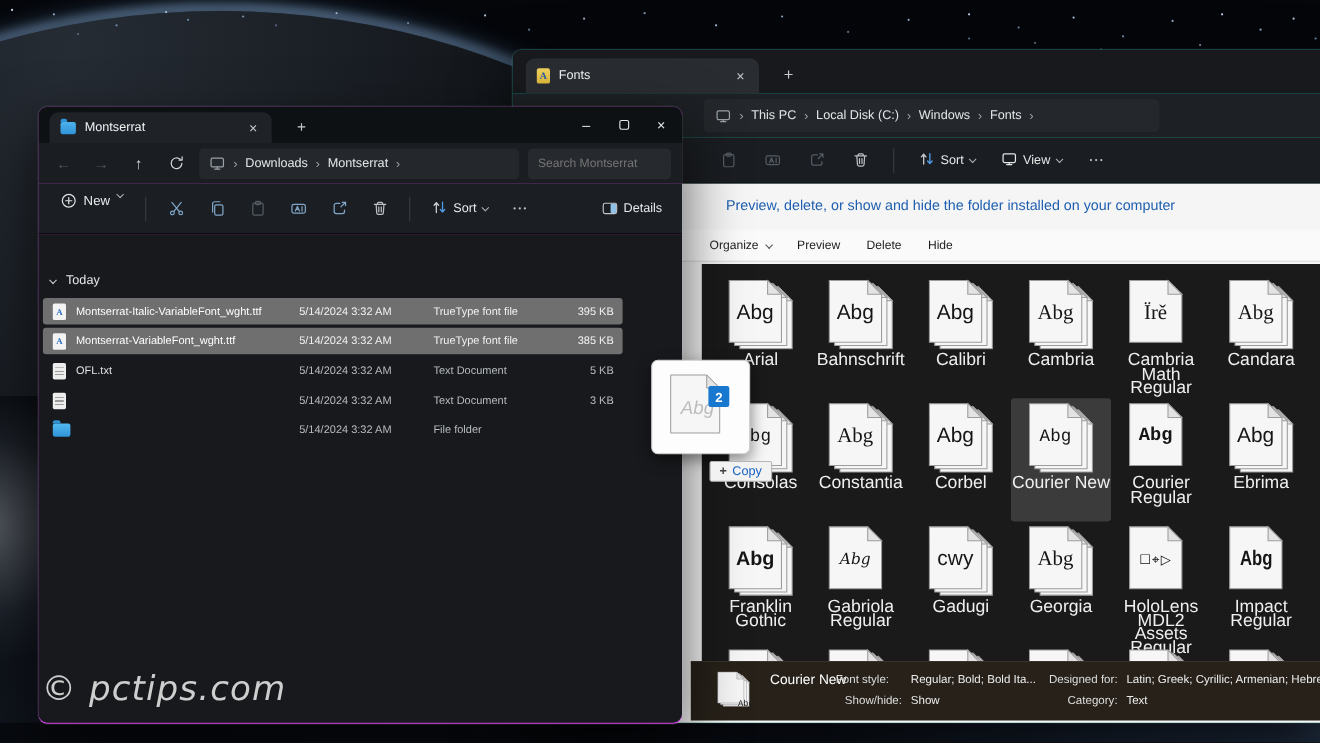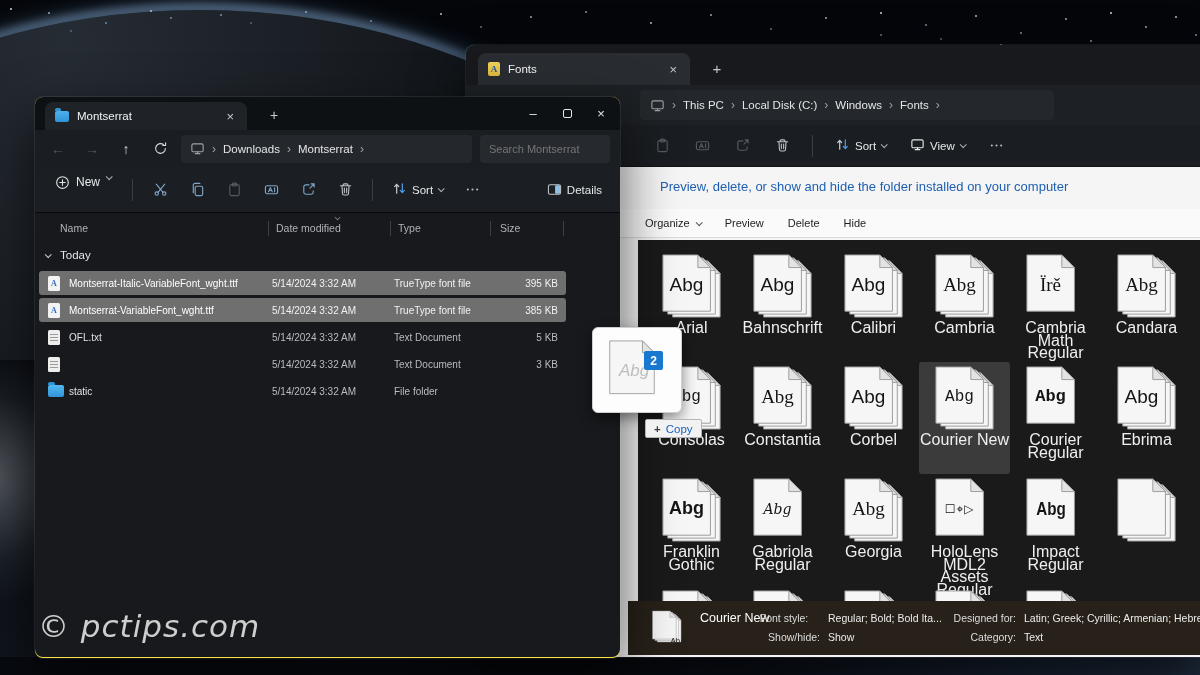--- a/index.html
+++ b/index.html
@@ -80,21 +80,21 @@
   .st-v1a{position:absolute;left:200px;top:11px;width:185px;white-space:nowrap;overflow:hidden}
   .st-l2a{position:absolute;left:120px;top:30px;width:72px;text-align:right;color:#ddd}
   .st-v2a{position:absolute;left:200px;top:30px}
   .st-l1b{position:absolute;left:300px;top:11px;width:88px;text-align:right;color:#ddd}
   .st-v1b{position:absolute;left:396px;top:11px;width:176px;white-space:nowrap;overflow:hidden}
   .st-l2b{position:absolute;left:300px;top:30px;width:88px;text-align:right;color:#ddd}
   .st-v2b{position:absolute;left:396px;top:30px}
 
   
   #lw{position:absolute;left:35px;top:97px;width:585px;height:561px;border-radius:8px;
-    box-shadow:0 22px 55px rgba(0,0,0,.65);outline:1px solid rgba(255,255,255,.08);background:#fde047}
+    box-shadow:0 22px 55px rgba(0,0,0,.65);outline:1px solid rgba(255,255,255,.08);background:#d946ef}
   .lw-tabbar{position:relative;height:33px;background:#0e1114;border-radius:8px 8px 0 0}
   .lw-tab{position:absolute;left:10px;top:5px;width:202px;height:28px;background:#1f2327;border-radius:8px 8px 0 0;
     display:flex;align-items:center;padding:0 10px;gap:8px}
   .fldicon{width:14px;height:11px;background:linear-gradient(#4db1ec,#2f93d8);border-radius:2px;position:relative;flex:none}
   .fldicon::before{content:"";position:absolute;top:-3px;left:0;width:6px;height:3px;background:#2f93d8;border-radius:2px 2px 0 0}
   .lw-newtab{position:absolute;left:226px;top:5px;width:26px;height:26px;display:flex;align-items:center;justify-content:center;color:#c6c9cc;font-size:14px}
   .wctl{position:absolute;top:0;height:33px;width:34px;display:flex;align-items:center;justify-content:center;color:#e6e8ea;font-size:13px}
   .maxbox{width:9px;height:9px;border:1.2px solid #e6e8ea;border-radius:2px}
   .lw-addr{position:relative;height:37px;background:#1a1d21;display:flex;align-items:center;padding:0 10px}
   .navbtn{width:26px;height:26px;display:flex;align-items:center;justify-content:center;font-size:14px;color:#d4d7da;margin-right:8px}
@@ -515,20 +515,40 @@
               </g>
               <g transform="translate(5,3)">
                 <path d="M1 1h36l13 13v45H1z" fill="#f6f6f6" stroke="#9c9c9c"></path>
                 <path d="M37 1l13 13H37z" fill="#e3e3e3" stroke="#9c9c9c"></path>
               </g>
               <g transform="translate(0,0)">
                 <path d="M1 1h36l13 13v45H1z" fill="#f6f6f6" stroke="#9c9c9c"></path>
                 <path d="M37 1l13 13H37z" fill="#e3e3e3" stroke="#9c9c9c"></path>
               </g>
             </svg>
+            <span class="pglyph g-sans">cwy</span>
+          </span>
+          <span class="lbl">Gadugi</span>
+        </div>
+        <div class="tile">
+          <span class="picon">
+            <svg viewBox="0 0 62 66">
+              <g transform="translate(10,6)">
+                <path d="M1 1h36l13 13v45H1z" fill="#f6f6f6" stroke="#9c9c9c"></path>
+                <path d="M37 1l13 13H37z" fill="#e3e3e3" stroke="#9c9c9c"></path>
+              </g>
+              <g transform="translate(5,3)">
+                <path d="M1 1h36l13 13v45H1z" fill="#f6f6f6" stroke="#9c9c9c"></path>
+                <path d="M37 1l13 13H37z" fill="#e3e3e3" stroke="#9c9c9c"></path>
+              </g>
+              <g transform="translate(0,0)">
+                <path d="M1 1h36l13 13v45H1z" fill="#f6f6f6" stroke="#9c9c9c"></path>
+                <path d="M37 1l13 13H37z" fill="#e3e3e3" stroke="#9c9c9c"></path>
+              </g>
+            </svg>
             <span class="pglyph g-serif">Abg</span>
           </span>
           <span class="lbl">Georgia</span>
         </div>
         <div class="tile">
           <span class="picon">
             <svg viewBox="0 0 62 66">
               <g transform="translate(0,0)">
                 <path d="M1 1h36l13 13v45H1z" fill="#f6f6f6" stroke="#9c9c9c"></path>
                 <path d="M37 1l13 13H37z" fill="#e3e3e3" stroke="#9c9c9c"></path>
@@ -800,31 +820,20 @@
       <span style="color:#c3c7cb;display:flex">
           <svg viewBox="0 0 16 16" width="15" height="15" fill="none" stroke="currentColor" stroke-width="1.1">
             <rect x="8.6" y="3.4" width="5.4" height="9.2" rx="1.3" fill="#8fc0e8" stroke="none"></rect>
             <rect x="1.5" y="3" width="13" height="10" rx="1.8"></rect>
           </svg>
         </span>
       <span>Details</span>
     </span>
   </div>
   <div class="lw-main">
-    <div class="colhdr" id="colhdr">
-      <span class="chev sortchev"></span>
-    <span class="hl" style="left:25px">Name</span>
-        <span class="hl" style="left:241px">Date modified</span>
-        <span class="hl" style="left:363px">Type</span>
-        <span class="hl" style="left:465px">Size</span>
-        <span class="hs" style="left:233px"></span>
-        <span class="hs" style="left:355px"></span>
-        <span class="hs" style="left:455px"></span>
-        <span class="hs" style="left:528px"></span>
-      </div>
     <div class="grp">
       <span class="chev"></span>
       <span>Today</span>
     </div>
     <div class="rows" id="rows">
         <div class="frow sel">
           <span class="cell c-icon">
             <span class="fi-font"></span>
           </span>
           <span class="cell c-name">Montserrat-Italic-VariableFont_wght.ttf</span>
@@ -855,21 +864,20 @@
             <span class="fi-text"></span>
           </span>
           <span class="cell c-date">5/14/2024 3:32 AM</span>
           <span class="cell c-type">Text Document</span>
           <span class="cell c-size">3 KB</span>
         </div>
         <div class="frow">
           <span class="cell c-icon">
             <span class="fi-folder"></span>
           </span>
-          <span class="cell c-name">static</span>
           <span class="cell c-date">5/14/2024 3:32 AM</span>
           <span class="cell c-type">File folder</span>
           <span class="cell c-size"></span>
         </div>
       </div>
   </div>
 </section>
 
 <div id="ghost">
   <span id="ghost-icon">

